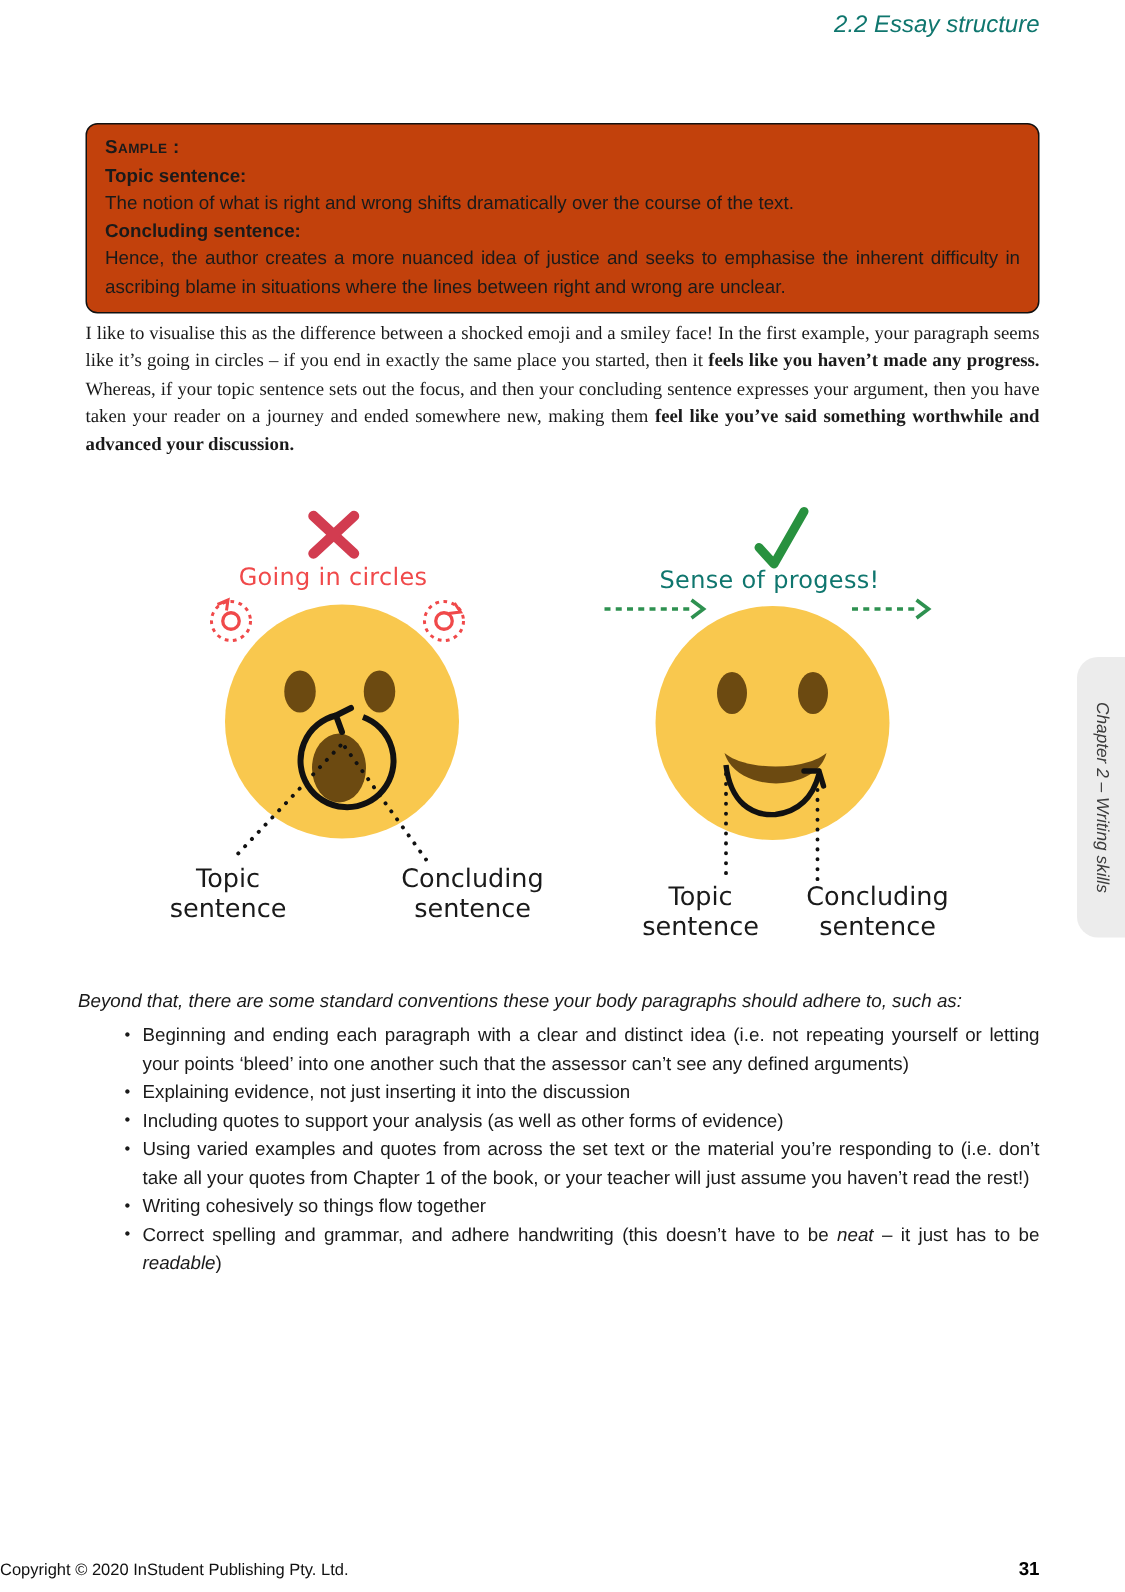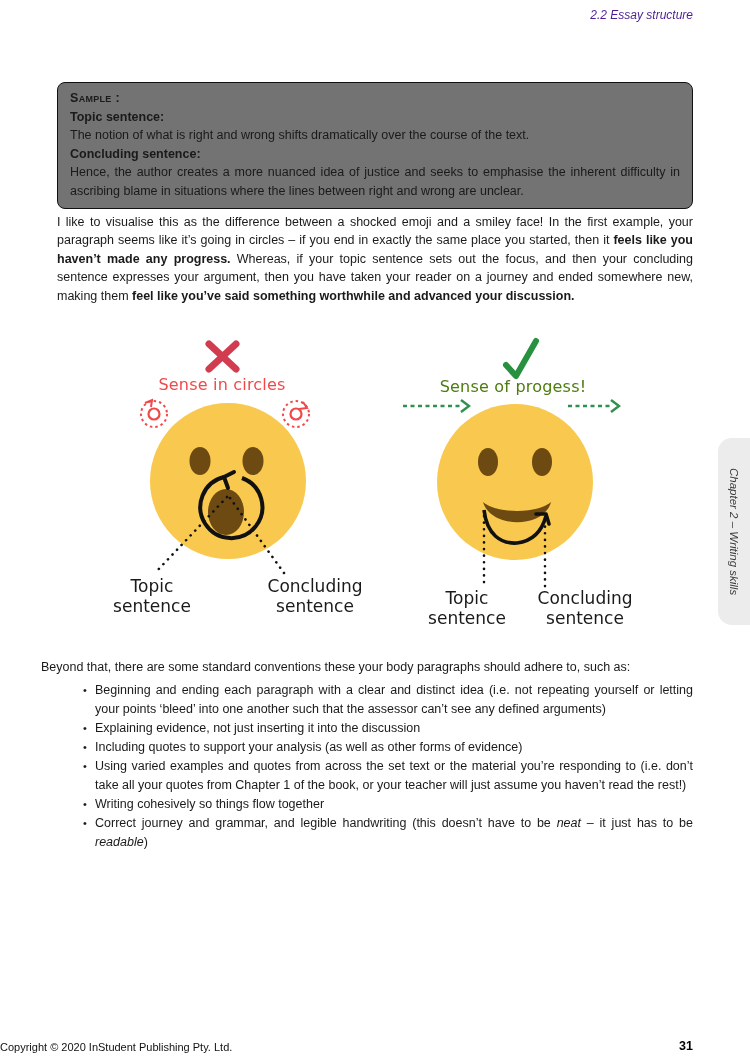--- a/index.html
+++ b/index.html
@@ -7,58 +7,58 @@
   .page {
     position:relative;
     width:750px; height:1061px;
     background:#ffffff;
     font-family:"Liberation Sans", sans-serif;
     color:#1a1a1a;
     overflow:hidden;
   }
   .running-head {
     position:absolute; top:8px; right:57px;
-    font-style:italic; font-size:12px; color:#4c1d95;
+    font-style:italic; font-size:16px; color:#0f766e;
   }
   
   .sample-box {
     position:absolute; top:82px; left:57px; width:636px;
     border:1.6px solid #111; border-radius:8px;
-    background:#737373;
+    background:#c2410c;
     padding:6px 12px 8px 12px;
     font-size:12.5px; line-height:1.48;
   }
   .sample-label { font-variant:small-caps; font-weight:bold; letter-spacing:.3px; }
   .bold-line { font-weight:bold; }
   .sample-box p.body-line { text-align:justify; }
   
   .intro-par {
     position:absolute; top:213px; left:57px; width:636px;
-    font-size:12.5px; line-height:18.4px; text-align:justify;
+    font-size:12.5px; line-height:18.4px; text-align:justify;font-family:Liberation Serif, serif;
   }
   
   .figure-area { position:absolute; top:330px; left:57px; width:636px; height:316px; }
   .figure-area svg { position:absolute; top:0; left:0; }
   .fig-caption {
     position:absolute; transform:translateX(-50%);
     font-family:"DejaVu Sans", sans-serif;
     font-size:16px; white-space:nowrap; letter-spacing:.2px;
   }
   .fig-caption.red { color:#f0494a; top:45px; left:165px; }
-  .fig-caption.green { color:#4d7c0f; top:47px; left:456px; }
+  .fig-caption.green { color:#0f766e; top:47px; left:456px; }
   .fig-label {
     position:absolute; transform:translateX(-50%);
     font-family:"DejaVu Sans", sans-serif;
     font-size:17px; line-height:1.18; text-align:center; color:#1a1a1a;
     white-space:pre-line;
   }
   
   .beyond-par {
-    position:absolute; top:658px; left:41px; width:636px;
-    font-size:12.5px; line-height:18.4px;
+    position:absolute; top:658px; left:52px; width:636px;
+    font-size:12.5px; line-height:18.4px;font-style:italic;
   }
   .bullet-list {
     position:absolute; top:681px; left:57px; width:636px;
     list-style:none; font-size:12.5px; line-height:19px;
   }
   .bullet-list li {
     position:relative; padding-left:38px; text-align:justify;
   }
   .bullet-list li::before {
     content:"•"; position:absolute; left:26px; top:0; font-size:11px; line-height:19px;
@@ -155,42 +155,42 @@
       <g stroke="#111" fill="none">
         <path d="M427 180 C430 205 444 214 460 213 C476 211 485 201 489 186" stroke-width="3.6"></path>
         <path d="M489 184 L479 184 M489 184 L492 194" stroke-width="3.6" stroke-linecap="round"></path>
       </g>
       <g stroke="#111" stroke-width="2.6" stroke-linecap="round" stroke-dasharray="0.1 6.5">
         <line x1="427" y1="186" x2="427" y2="254"></line>
         <line x1="488" y1="190" x2="488" y2="260"></line>
       </g>
     </svg>
 
-    <div class="fig-caption red">Sense in circles</div>
+    <div class="fig-caption red">Going in circles</div>
     <div class="fig-caption green">Sense of progess!</div>
 
     <div class="fig-label" style="left:95px; top:246px;">Topic
 sentence</div>
     <div class="fig-label" style="left:258px; top:246px;">Concluding
 sentence</div>
     <div class="fig-label" style="left:410px; top:258px;">Topic
 sentence</div>
     <div class="fig-label" style="left:528px; top:258px;">Concluding
 sentence</div>
   </div>
 
   <p class="beyond-par">Beyond that, there are some standard conventions these your body paragraphs should adhere to, such as:</p>
 
   <ul class="bullet-list" id="bullet-list">
       <li><span>Beginning and ending each paragraph with a clear and distinct idea (i.e. not repeating yourself or letting your points ‘bleed’ into one another such that the assessor can’t see any defined arguments)</span></li>
       <li><span>Explaining evidence, not just inserting it into the discussion</span></li>
       <li><span>Including quotes to support your analysis (as well as other forms of evidence)</span></li>
       <li><span>Using varied examples and quotes from across the set text or the material you’re responding to (i.e. don’t take all your quotes from Chapter 1 of the book, or your teacher will just assume you haven’t read the rest!)</span></li>
       <li><span>Writing cohesively so things flow together</span></li>
-      <li><span>Correct journey and grammar, and legible handwriting (this doesn’t have to be </span><em>neat</em><span> – it just has to be </span><em>readable</em><span>)</span></li>
+      <li><span>Correct spelling and grammar, and adhere handwriting (this doesn’t have to be </span><em>neat</em><span> – it just has to be </span><em>readable</em><span>)</span></li>
     </ul>
 
   <div class="side-tab">
     <span>Chapter 2 – Writing skills</span>
   </div>
 
   <div class="footer-copy">Copyright © 2020 InStudent Publishing Pty. Ltd.</div>
   <div class="footer-page">31</div>
 
 </div>

